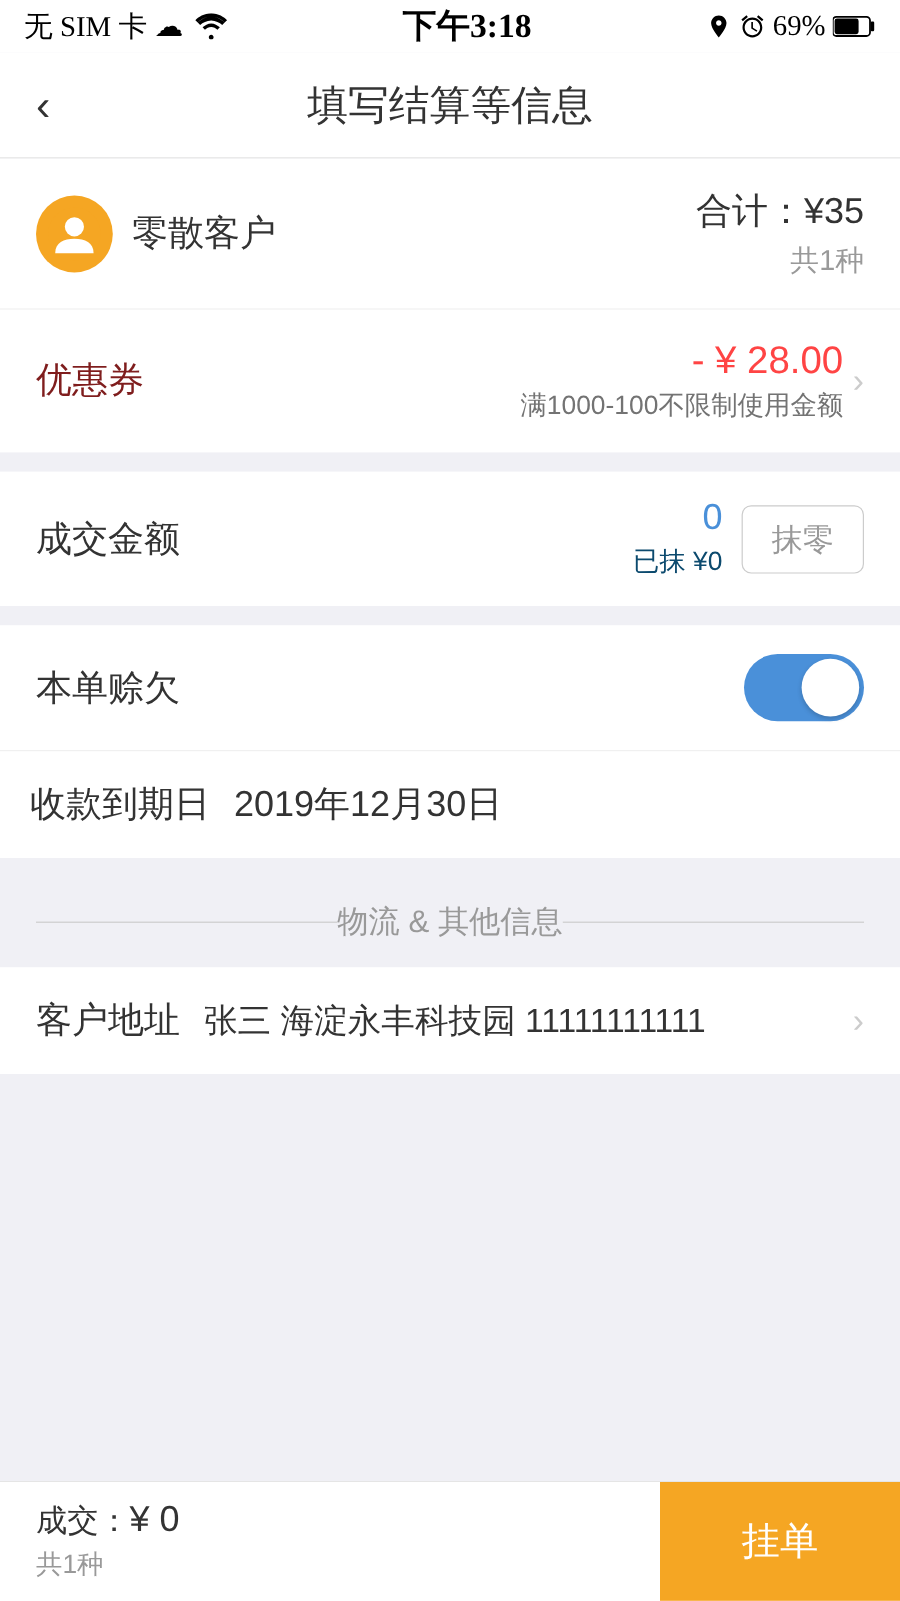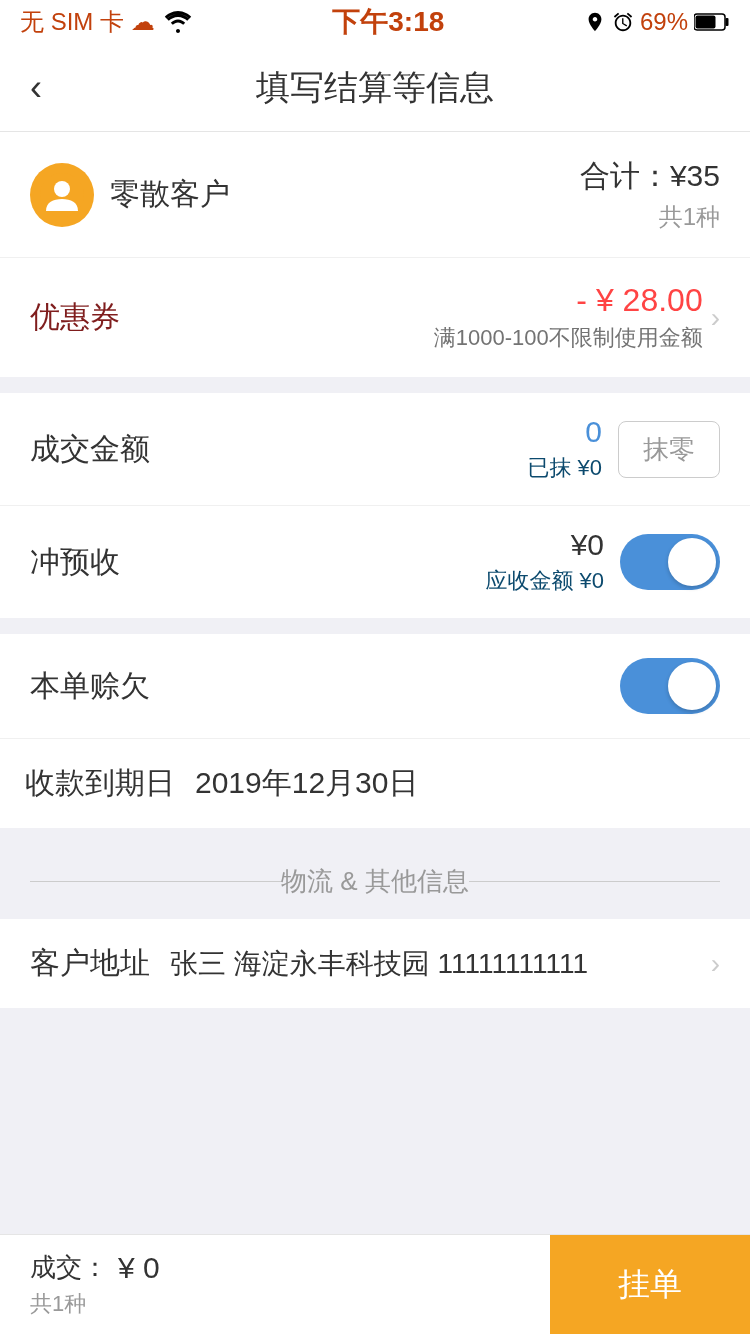--- a/index.html
+++ b/index.html
@@ -17,21 +17,22 @@
     
     .status-bar {
       width: 750px;
       height: 44px;
       background: #fff;
       display: flex;
       align-items: center;
       justify-content: space-between;
       padding: 0 20px;
       font-size: 24px;
-      color: #c2410c;
+      color: #000000;
+      font-family: Liberation Serif, serif;
     }
     .status-left {
       display: flex;
       align-items: center;
       gap: 8px;
     }
     .status-center {
       font-size: 28px;
       font-weight: 600;
     }
@@ -307,22 +308,20 @@
       flex: 1;
       display: flex;
       flex-direction: column;
       justify-content: center;
       padding: 0 30px;
     }
     .bottom-summary-row1 {
       font-size: 26px;
       color: #333;
       display: flex;
-      align-items: center;
-      gap: 10px;
     }
     .bottom-deal-label {
       color: #333;
     }
     .bottom-deal-amount {
       font-size: 30px;
       color: #333;
       font-weight: 500;
     }
     .bottom-summary-row2 {
@@ -420,32 +419,20 @@
     <span class="form-label">成交金额</span>
     <div class="form-right">
       <div style="text-align:right;">
         <div class="form-value">0</div>
         <div class="form-sub">已抹  ¥0</div>
       </div>
       <button class="round-btn">抹零</button>
     </div>
   </div>
 
-  <div class="form-row" style="border-bottom:none;">
-    <span class="form-label">冲预收</span>
-    <div class="form-right">
-      <div style="text-align:right;">
-        <div class="form-value-black">¥0</div>
-        <div class="form-sub">应收金额 ¥0</div>
-      </div>
-      <div class="toggle">
-        <div class="toggle-knob"></div>
-      </div>
-    </div>
-  </div>
 </div>
 
 <div class="form-card">
   <div class="debit-row">
     <span class="debit-label">本单赊欠</span>
     <div class="toggle">
       <div class="toggle-knob"></div>
     </div>
   </div>
 

